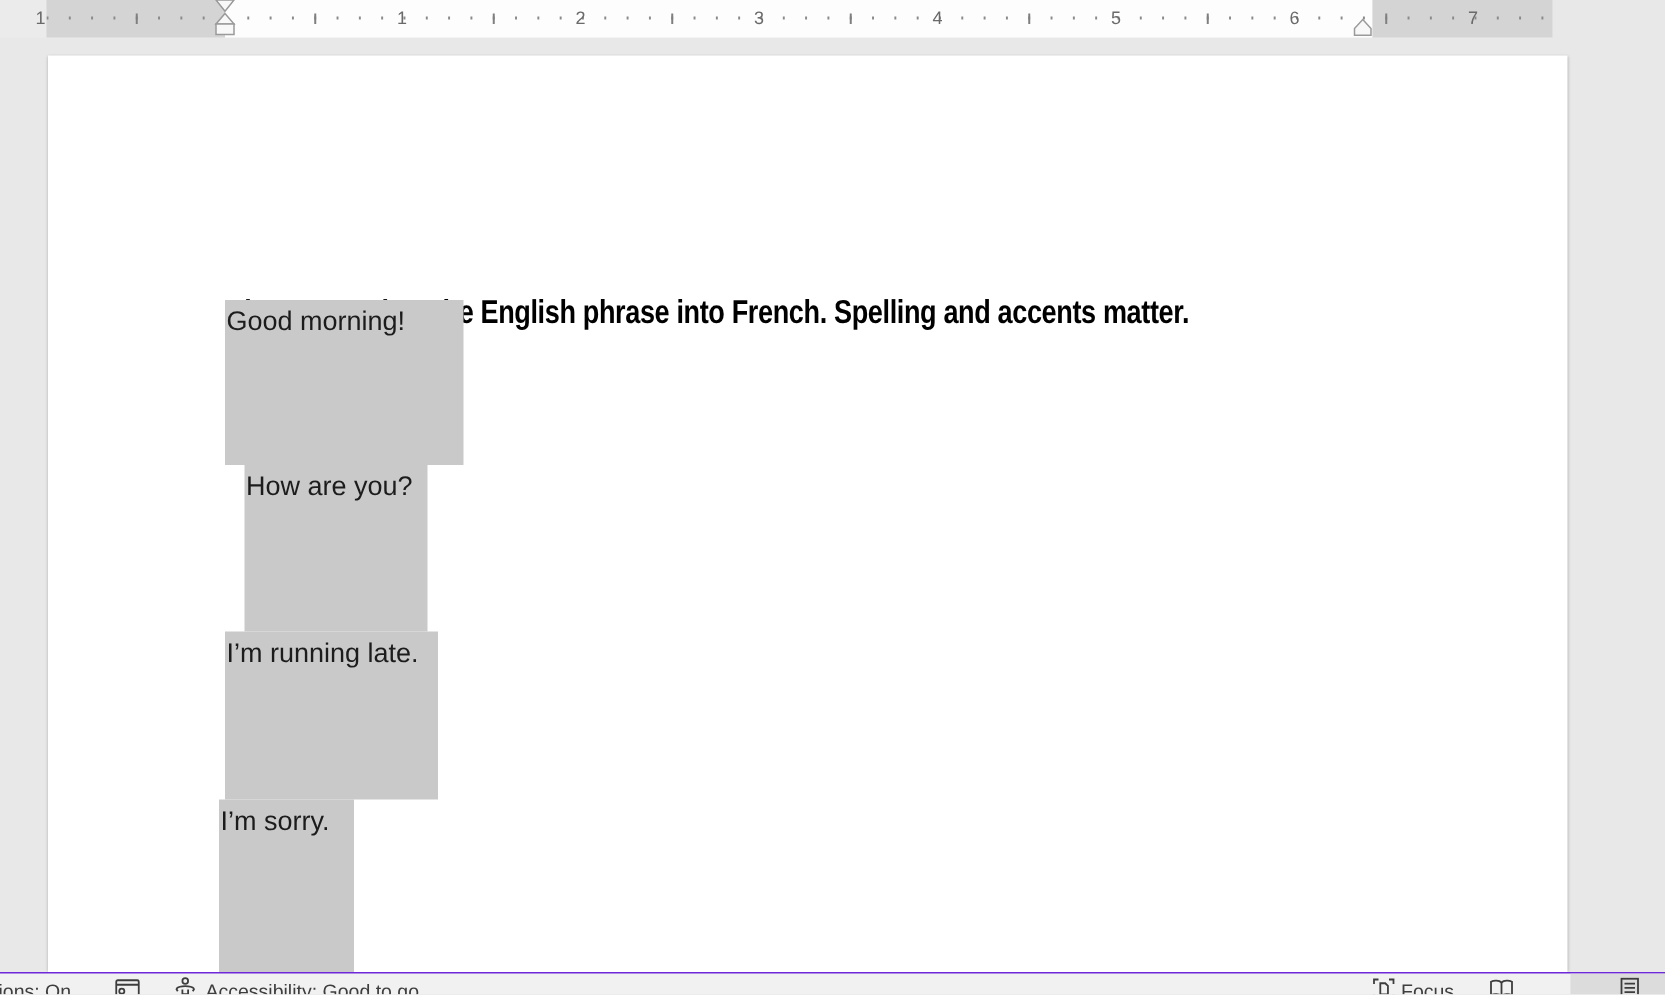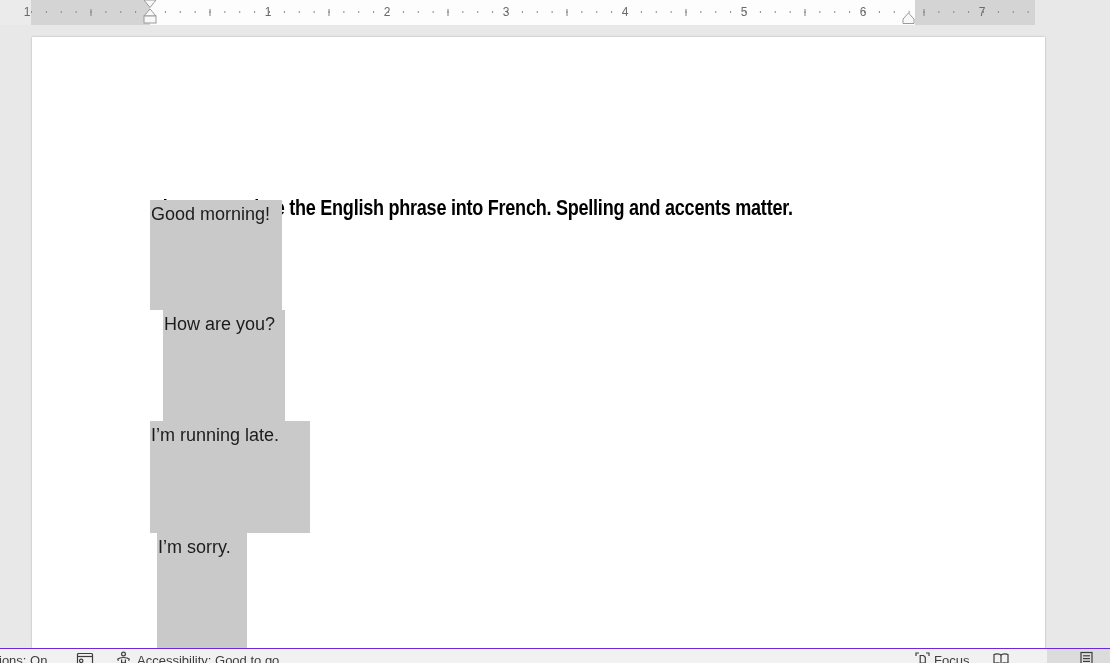--- a/index.html
+++ b/index.html
@@ -30,24 +30,24 @@
   .indent-marker-right { position:absolute; left:900px; top:0; }
 
   
   .page { position:absolute; left:32px; top:37px; width:1013px; height:611px;
           background:#ffffff; box-shadow:0 0 2px rgba(0,0,0,0.25); }
   .heading { position:absolute; left:119px; top:158px; font-size:22px; font-weight:bold;
              color:#000; white-space:nowrap; letter-spacing:-0.3px;
              transform:scaleX(0.82); transform-origin:0 0; }
   .field-block { position:absolute; background:#c9c9c9; font-size:18px; line-height:22px;
                  color:#1c1c1c; padding:3px 0 0 1px; white-space:nowrap; overflow:hidden; }
-  .block-1 { left:118px; top:163px; width:132px; height:110px; }
+  .block-1 { left:118px; top:163px; width:159px; height:110px; }
   .block-2 { left:131px; top:273px; width:122px; height:111px; }
-  .block-3 { left:118px; top:384px; width:160px; height:112px; }
-  .block-4 { left:125px; top:496px; width:90px;  height:115px; }
+  .block-3 { left:118px; top:384px; width:142px; height:112px; }
+  .block-4 { left:114px; top:496px; width:90px;  height:115px; }
 
   
   .status-bar { position:absolute; left:0; top:648px; width:1110px; height:15px;
                 background:#f2f1f1; border-top:1px solid #6d28d9; overflow:hidden; z-index:5; }
   .sb-text { position:absolute; top:4px; font-size:13px; color:#3d3d3d; white-space:nowrap; }
   .sb-predictions { left:-1px; }
   .sb-accessibility { left:137px; }
   .sb-focus { left:934px; }
   .sb-icon { position:absolute; top:2px; }
   .sb-display-icon { left:76px; }

